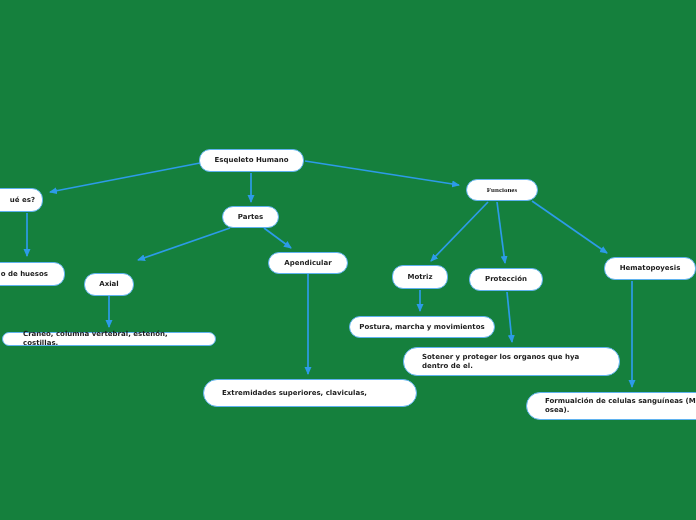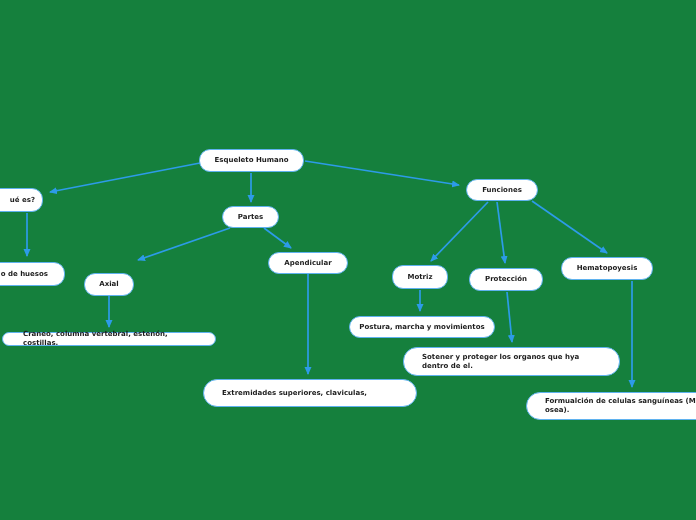--- a/index.html
+++ b/index.html
@@ -35,27 +35,27 @@
     white-space: nowrap;
   }
   .topic { border-radius: 11px; }
   .detail { border-radius: 14px; flex-direction: column; align-items: flex-start; justify-content: center; }
   .detail span { display: block; }
 
   
   #n-esqueleto      { left: 199px; top: 149px; width: 105px; height: 23px; }
   #n-que-es         { left: -32px; top: 188px; width:  75px; height: 24px; justify-content: flex-end; padding-right: 7px; }
   #n-partes         { left: 222px; top: 206px; width:  57px; height: 22px; }
-  #n-funciones      { left: 466px; top: 179px; width:  72px; height: 22px; }
+  #n-funciones      { left: 466px; top: 179px; width:  72px; height: 22px; font-family: Liberation Serif, serif; }
   #n-conjunto       { left: -82px; top: 262px; width: 147px; height: 24px; justify-content: flex-end; padding-right: 16px; }
   #n-axial          { left:  84px; top: 273px; width:  50px; height: 23px; }
   #n-apendicular    { left: 268px; top: 252px; width:  80px; height: 22px; }
   #n-motriz         { left: 392px; top: 265px; width:  56px; height: 24px; }
   #n-proteccion     { left: 469px; top: 268px; width:  74px; height: 23px; }
-  #n-hematopoyesis  { left: 561px; top: 257px; width:  92px; height: 23px; }
+  #n-hematopoyesis  { left: 604px; top: 257px; width:  92px; height: 23px; }
 
   
   #n-craneo         { left:   2px; top: 332px; width: 214px; height: 14px; padding-left: 20px; }
   #n-postura        { left: 349px; top: 316px; width: 146px; height: 22px; align-items: center; }
   #n-sotener        { left: 403px; top: 347px; width: 217px; height: 29px; padding-left: 18px; }
   #n-extremidades   { left: 203px; top: 379px; width: 214px; height: 28px; padding-left: 18px; }
   #n-formualcion    { left: 526px; top: 392px; width: 220px; height: 28px; padding-left: 18px; }
 </style>
 </head>
 <body>

